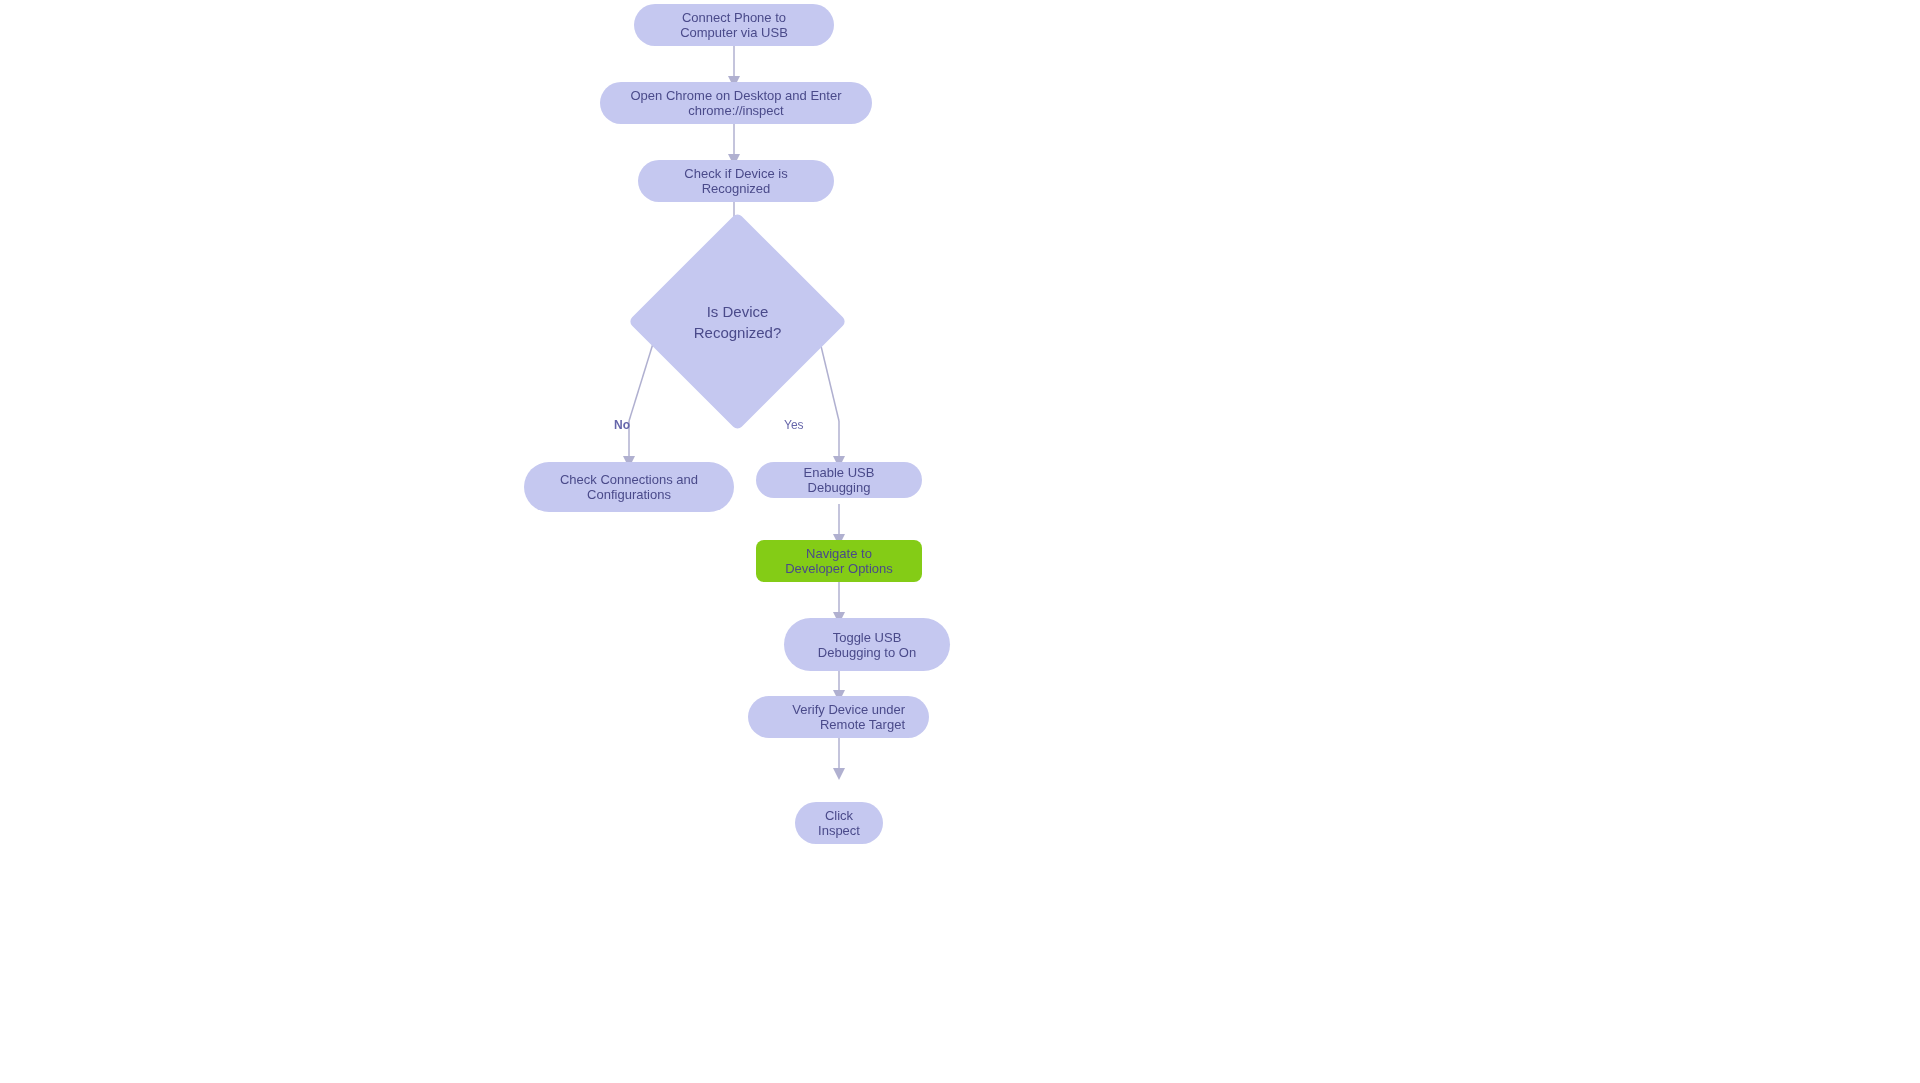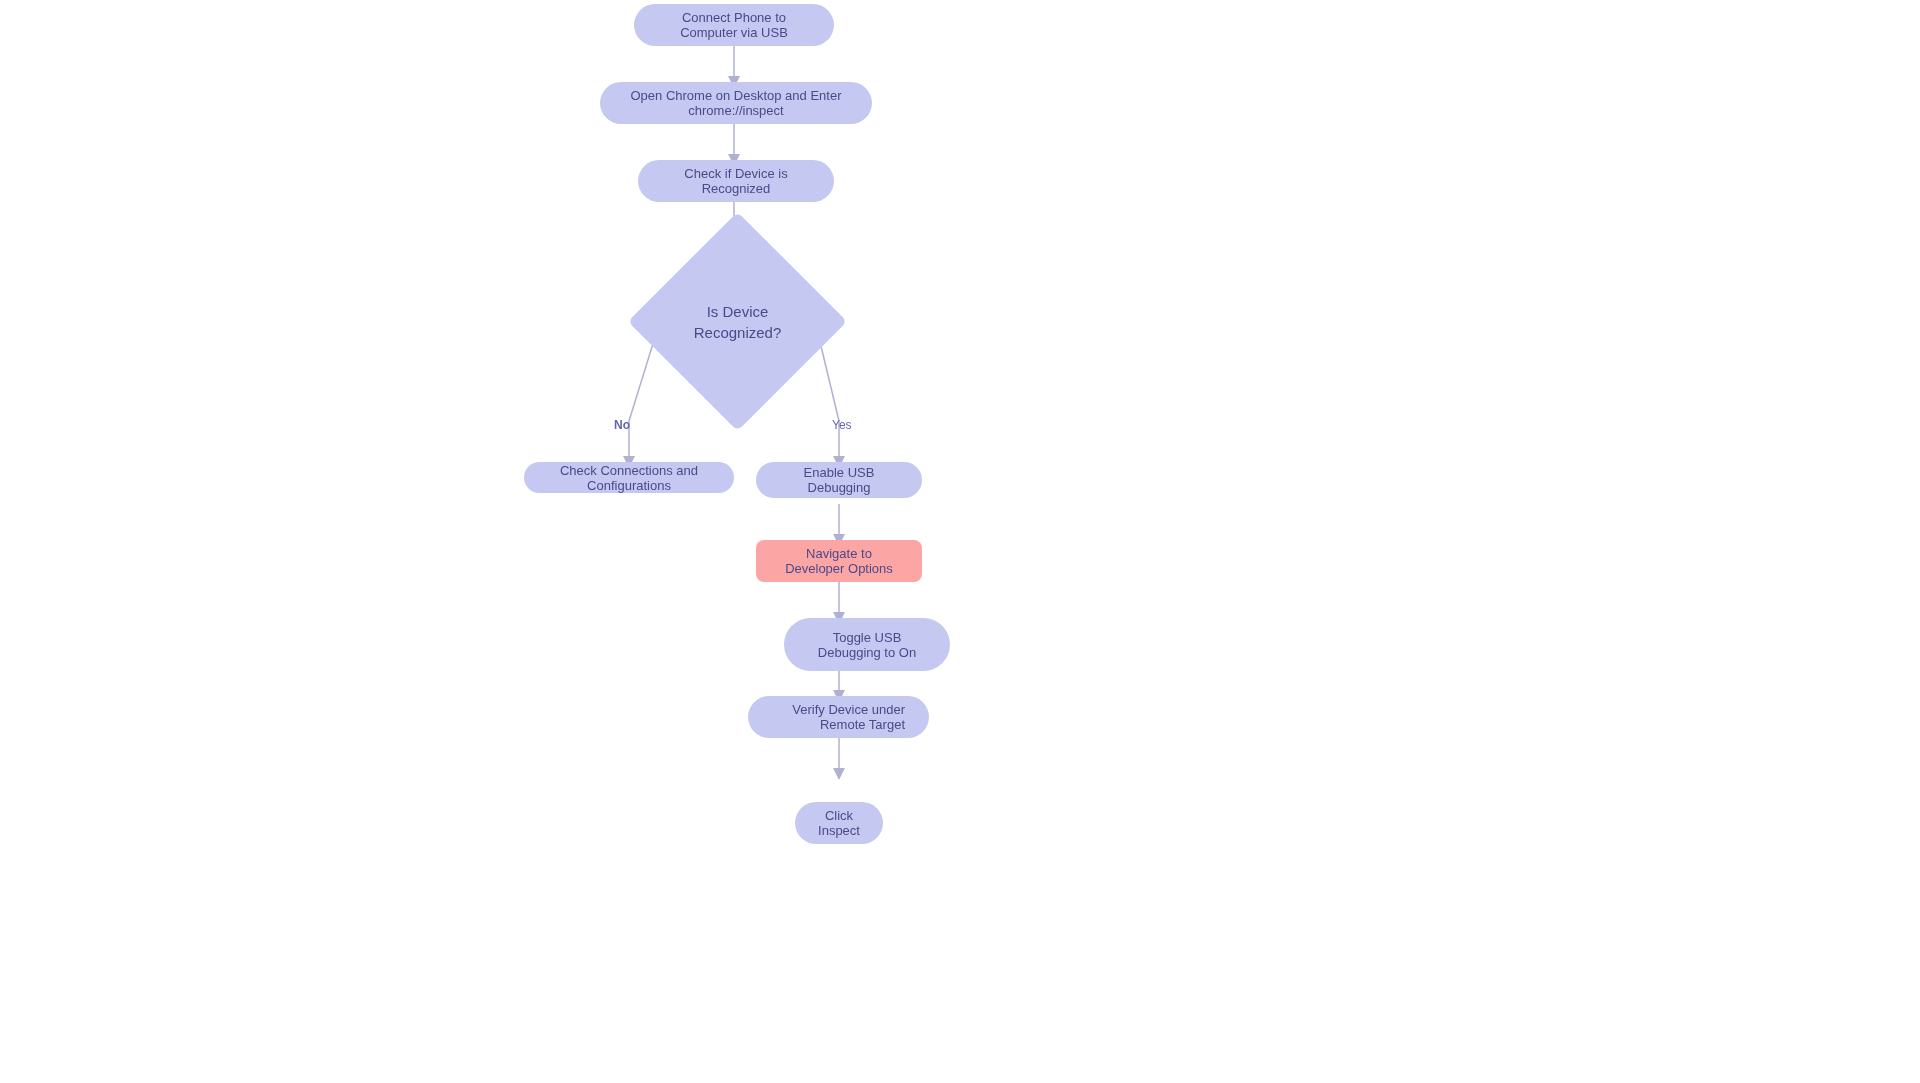--- a/index.html
+++ b/index.html
@@ -31,21 +31,21 @@
       font-weight: 400;
     }
 
     .node-pill {
       background: #c5c8f0;
       border-radius: 50px;
       padding: 10px 24px;
     }
 
     .node-rect {
-      background: #fca5a5;
+      background: #84cc16;
       border-radius: 8px;
       padding: 12px 20px;
     }
 
     .node-diamond-container {
       position: absolute;
       display: flex;
       align-items: center;
       justify-content: center;
     }
@@ -126,23 +126,23 @@
     <span>Check if Device is Recognized</span>
   </div>
 
   <div class="node-diamond-container" style="position:absolute; left:660px; top:244px; width:155px; height:155px;">
     <div class="node-diamond"></div>
     <span class="node-diamond-text">Is Device Recognized?</span>
   </div>
 
   <div class="label-text" style="left:614px; top:418px;font-weight:bold;">No</div>
 
-  <div class="label-text" style="left:832px; top:418px;">Yes</div>
+  <div class="label-text" style="left:784px; top:418px;">Yes</div>
 
-  <div class="node node-pill" style="left:524px; top:462px; width:210px; height:31px;">
+  <div class="node node-pill" style="left:524px; top:462px; width:210px; height:50px;">
     <span>Check Connections and Configurations</span>
   </div>
 
   <div class="node node-pill" style="left:756px; top:462px; width:166px; height:36px;">
     <span>Enable USB Debugging</span>
   </div>
 
   <div class="node node-rect" style="left:756px; top:540px; width:166px; height:42px;">
     <span>Navigate to Developer Options</span>
   </div>

